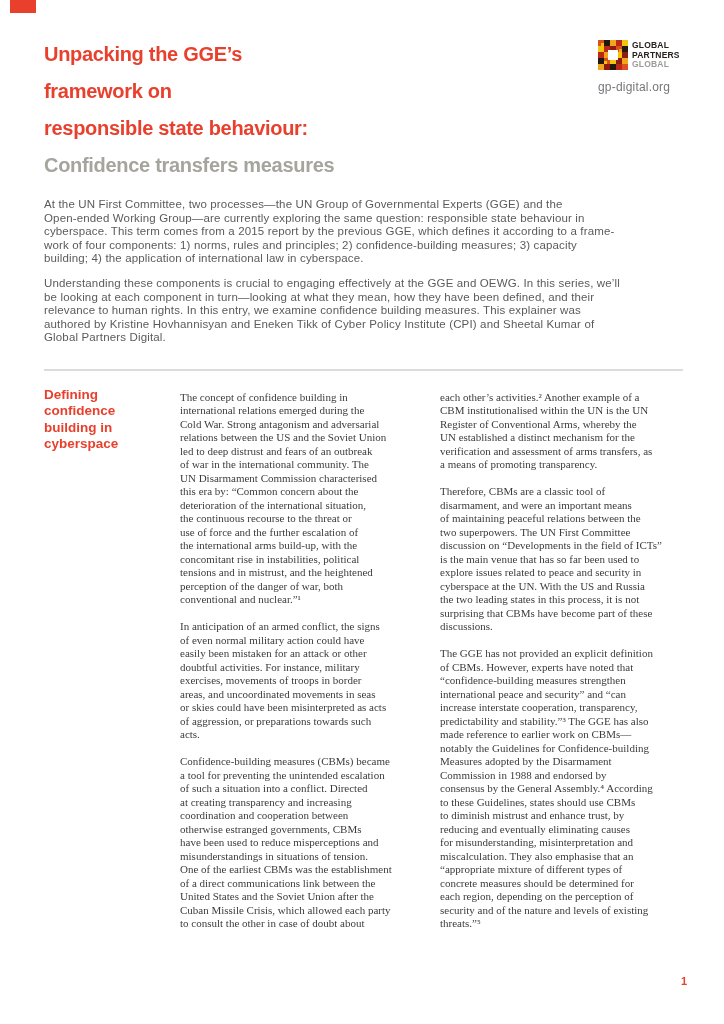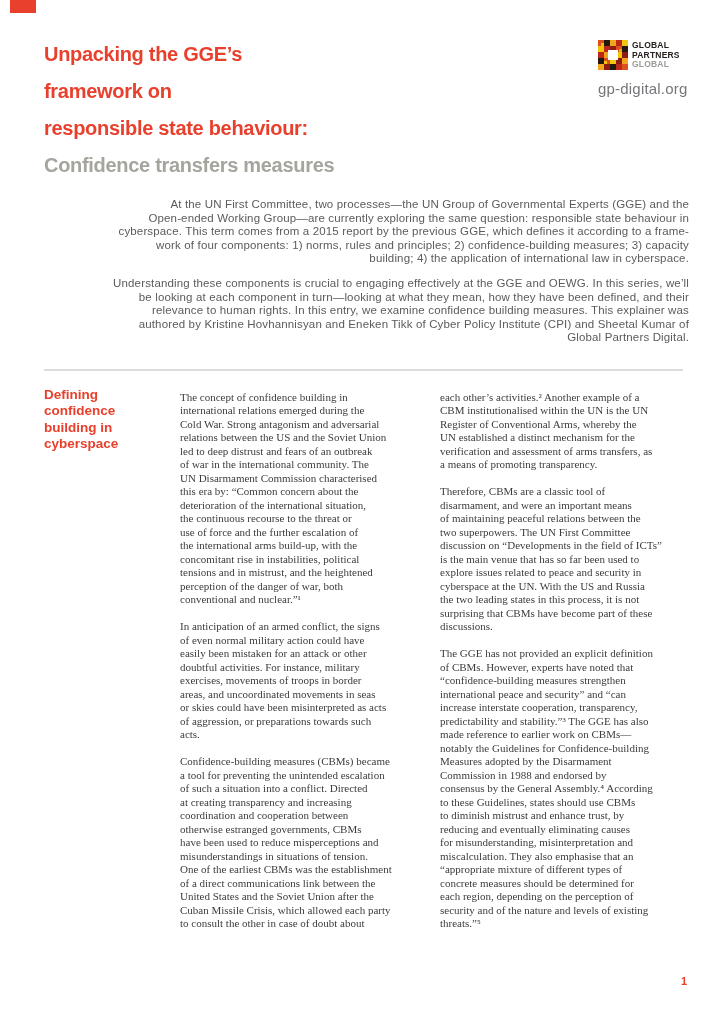--- a/index.html
+++ b/index.html
@@ -26,30 +26,29 @@
   .logo{position:absolute;left:598px;top:40px;}
   .logo-row{display:flex;align-items:flex-start;}
   .mosaic{width:30px;height:30px;display:block;}
   .logo-text{margin-left:4px;padding-top:1px;}
   .logo-text span{
     display:block;font-size:8.5px;line-height:9.5px;
     font-weight:bold;color:#27221f;letter-spacing:0.2px;
   }
   .logo-text .lt-gray{color:#9b9b97;font-weight:bold;}
   .logo-url{
-    margin-top:10px;font-size:15px;color:#76767a;letter-spacing:0.2px;
+    margin-top:10px;font-size:12px;color:#76767a;letter-spacing:0.2px;
     text-decoration:none;display:inline-block;
   }
   
   .intro{padding:14px 35px 0 44px;}
   .intro p{
     margin:0;white-space:pre-line;
     font-size:11.5px;line-height:13.6px;letter-spacing:0.15px;
     color:#5b5b5d;
-    text-align:right;
   }
   .intro p + p{margin-top:11px;}
   
   .divider{
     border:none;height:2px;background:#dcdcdc;
     margin:24px 41px 0 44px;
   }
   
   .main{display:flex;padding:16px 30px 0 44px;}
   .label{

